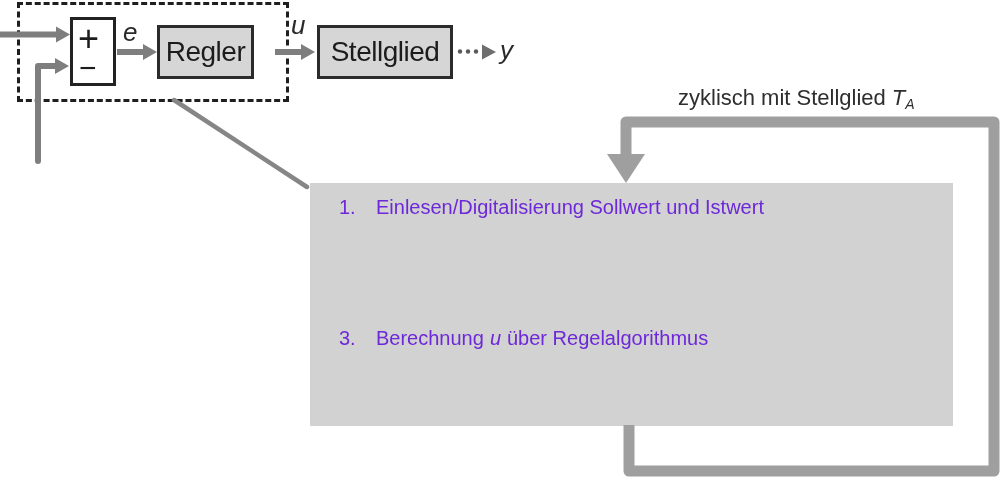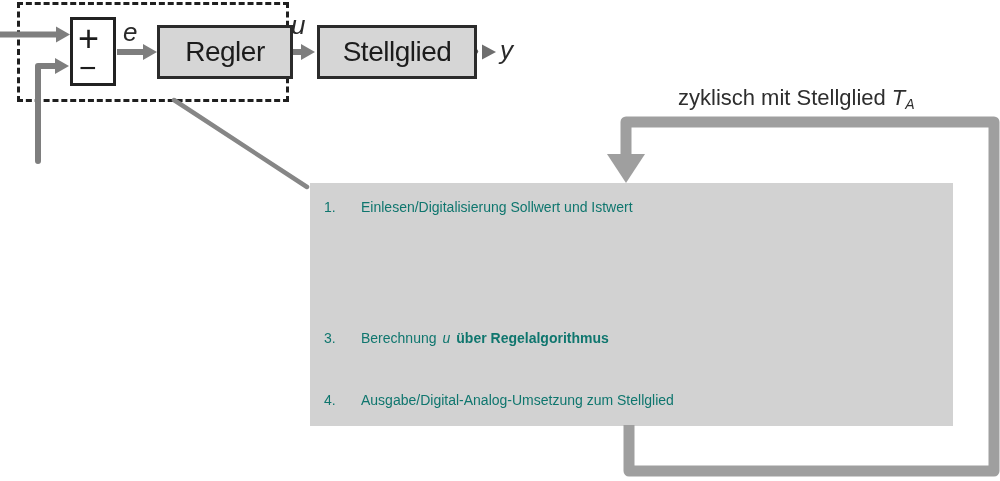--- a/index.html
+++ b/index.html
@@ -24,68 +24,65 @@
   }
   #summing-box .minus{
     position:absolute;left:6px;top:33px;font-size:30px;line-height:30px;color:#1d1d1d;
   }
   
   .block{
     position:absolute;background:#d6d6d6;border:3px solid #2b2b2b;box-sizing:border-box;
     display:flex;align-items:center;justify-content:center;
     font-size:28px;letter-spacing:-0.5px;color:#1c1c1c;
   }
-  #regler-block{left:157px;top:25px;width:136px;height:54px;}
-  #stellglied-block{left:317px;top:25px;width:160px;height:54px;}
+  #regler-block{left:157px;top:25px;width:97px;height:54px;}
+  #stellglied-block{left:317px;top:25px;width:136px;height:54px;}
   
   .signal{
     position:absolute;font-style:italic;font-size:26px;line-height:28px;color:#2a2a2a;
   }
   #label-e{left:123px;top:18px;}
   #label-u{left:291px;top:11px;}
   #label-y{left:500px;top:36px;}
   
   #loop-caption{
     position:absolute;left:678px;top:85px;font-size:22px;line-height:26px;color:#2e2e2e;white-space:nowrap;
   }
   #loop-caption .var{font-style:italic;margin-left:6px;}
   #loop-caption .sub{font-style:italic;font-size:14px;position:relative;top:4px;}
   
   #algo-panel{
     position:absolute;left:310px;top:183px;width:643px;height:243px;background:#d2d2d2;
   }
   .step{
-    position:absolute;left:0;right:0;padding-left:14px;
-    font-size:14px;line-height:27px;color:#0f766e;white-space:nowrap;
+    position:absolute;left:0;right:0;padding-left:29px;
+    font-size:20px;line-height:27px;color:#6d28d9;white-space:nowrap;
   }
   .step .num{display:inline-block;width:37px;}
   .step .pre{}
   .step .var{font-style:italic;margin-left:6px;}
-  .step .post{margin-left:6px;font-weight:bold;}
+  .step .post{margin-left:6px;}
   #step-0{top:11px;}
   #step-1{top:77px;}
   #step-2{top:142px;}
   #step-3{top:204px;}
 </style>
 </head>
 <body>
 
 <div id="stage">
 
   <div id="dashed-box"></div>
 
   <div id="algo-panel">
     <div class="step" id="step-0">
       <span class="num">1.</span><span class="pre">Einlesen/Digitalisierung Sollwert und Istwert</span><span class="var"></span><span class="post"></span>
     </div>
     <div class="step" id="step-2">
       <span class="num">3.</span><span class="pre">Berechnung</span><span class="var">u</span><span class="post">über Regelalgorithmus</span>
-    </div>
-    <div class="step" id="step-3">
-      <span class="num">4.</span><span class="pre">Ausgabe/Digital-Analog-Umsetzung zum Stellglied</span><span class="var"></span><span class="post"></span>
     </div>
   </div>
 
   <svg id="connectors" viewBox="0 0 1000 481" xmlns="http://www.w3.org/2000/svg">
 
     <polyline points="629,425 629,471 994,471 994,122 626,122 626,156" fill="none" stroke="#9f9f9f" stroke-width="11" stroke-linejoin="round"></polyline>
     <polygon points="607,154 645,154 626,183" fill="#9f9f9f"></polygon>
 
     <line x1="0" y1="34.5" x2="56" y2="34.5" stroke="#7e7e7e" stroke-width="6"></line>
     <polygon points="56,26.5 56,42.5 70,34.5" fill="#7e7e7e"></polygon>

